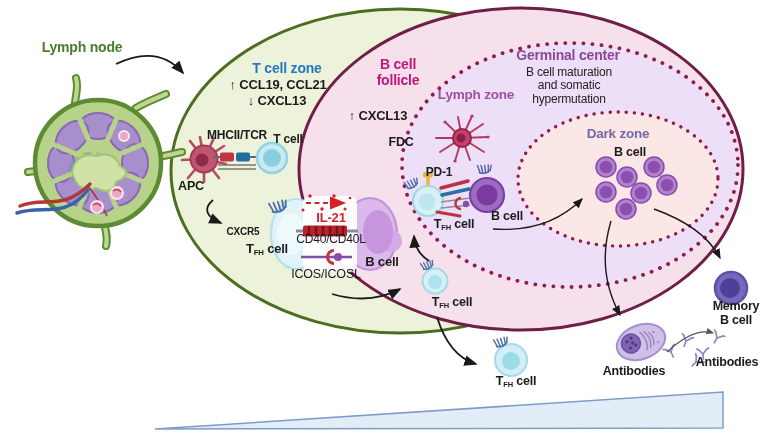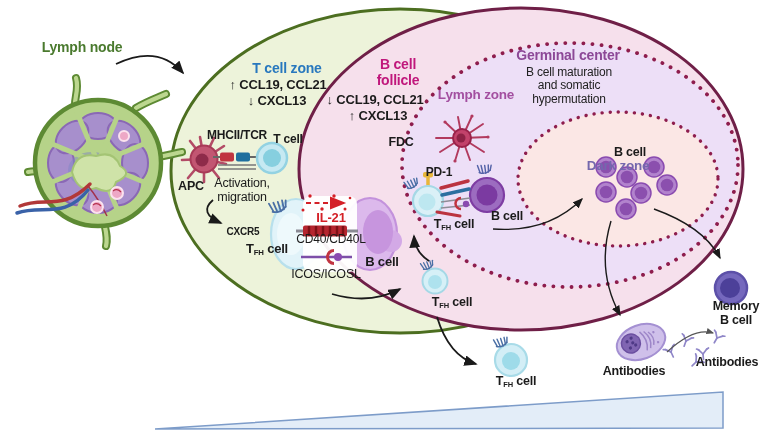--- a/index.html
+++ b/index.html
@@ -8,21 +8,21 @@
   .stage svg{position:absolute;left:0;top:0;}
   .lbl{position:absolute;transform:translate(-50%,-50%);white-space:pre-line;text-align:center;
        font-weight:700;color:#1b1b1b;line-height:1.12;letter-spacing:-0.2px;}
   .n{font-weight:400;}
   sub{font-size:0.6em;vertical-align:-0.28em;}
   .c-lymph{color:#4a7a2e;font-size:14px;}
   .c-tzone{color:#2878be;font-size:14px;}
   .c-bfoll{color:#c0177c;font-size:14px;}
   .c-lzone{color:#a34fa0;font-size:13.5px;}
   .c-gc{color:#8c4897;font-size:14px;}
-  .c-dzone{color:#7468ad;font-size:13.5px;margin-top:32px;}
+  .c-dzone{color:#7468ad;font-size:13.5px;}
   .c-il21{color:#d42027;font-size:13px;}
   .f13{font-size:13px;} .f125{font-size:12.5px;} .f12{font-size:12px;} .f135{font-size:10px;}
 </style>
 </head>
 <body>
 
 <div class="stage">
 <svg width="768" height="442" viewBox="0 0 768 442">
   <defs>
     <marker id="ah" markerWidth="8" markerHeight="7" refX="6.5" refY="3" orient="auto">
@@ -302,36 +302,33 @@
 </svg>
 
 <div class="lbl c-lymph" style="left:82px;top:48px;">Lymph node</div>
 
 <div class="lbl c-tzone" style="left:287px;top:69px;">T cell zone</div>
 <div class="lbl f13" style="left:278px;top:85px;">↑ CCL19, CCL21</div>
 <div class="lbl f13" style="left:277px;top:101px;">↓ CXCL13</div>
 
 <div class="lbl c-bfoll" style="left:398px;top:73px;">B cell
 follicle</div>
-<div class="lbl f13" style="left:375px;top:100px;">↓ CCL19, CCL21</div>
 <div class="lbl f13" style="left:378px;top:116px;text-align:right;">↑ CXCL13</div>
 
 <div class="lbl c-lzone" style="left:476px;top:95px;">Lymph zone</div>
 <div class="lbl n f12" style="left:569px;top:86px;color:#222;">B cell maturation
 and somatic
 hypermutation</div>
 <div class="lbl c-gc" style="left:568px;top:56px;">Germinal center</div>
 <div class="lbl c-dzone" style="left:618px;top:134px;">Dark zone</div>
 <div class="lbl f125" style="left:630px;top:152px;">B cell</div>
 
 <div class="lbl f12" style="left:237px;top:136px;">MHCII/TCR</div>
 <div class="lbl f12" style="left:288px;top:140px;text-align:center;">T cell</div>
 <div class="lbl f125" style="left:191px;top:186px;">APC</div>
-<div class="lbl n f125" style="left:242px;top:190px;">Activation,
-migration</div>
 <div class="lbl f135" style="left:243px;top:232px;">CXCR5</div>
 
 <div class="lbl f13" style="left:267px;top:250px;"><span>T</span><sub>FH</sub><span> cell</span></div>
 
 <div class="lbl c-il21" style="left:331px;top:218px;">IL-21</div>
 <div class="lbl n f12" style="left:331px;top:240px;">CD40/CD40L</div>
 <div class="lbl n f125" style="left:326px;top:274px;">ICOS/ICOSL</div>
 <div class="lbl f13" style="left:382px;top:262px;">B cell</div>
 
 <div class="lbl f125" style="left:401px;top:142px;">FDC</div>

